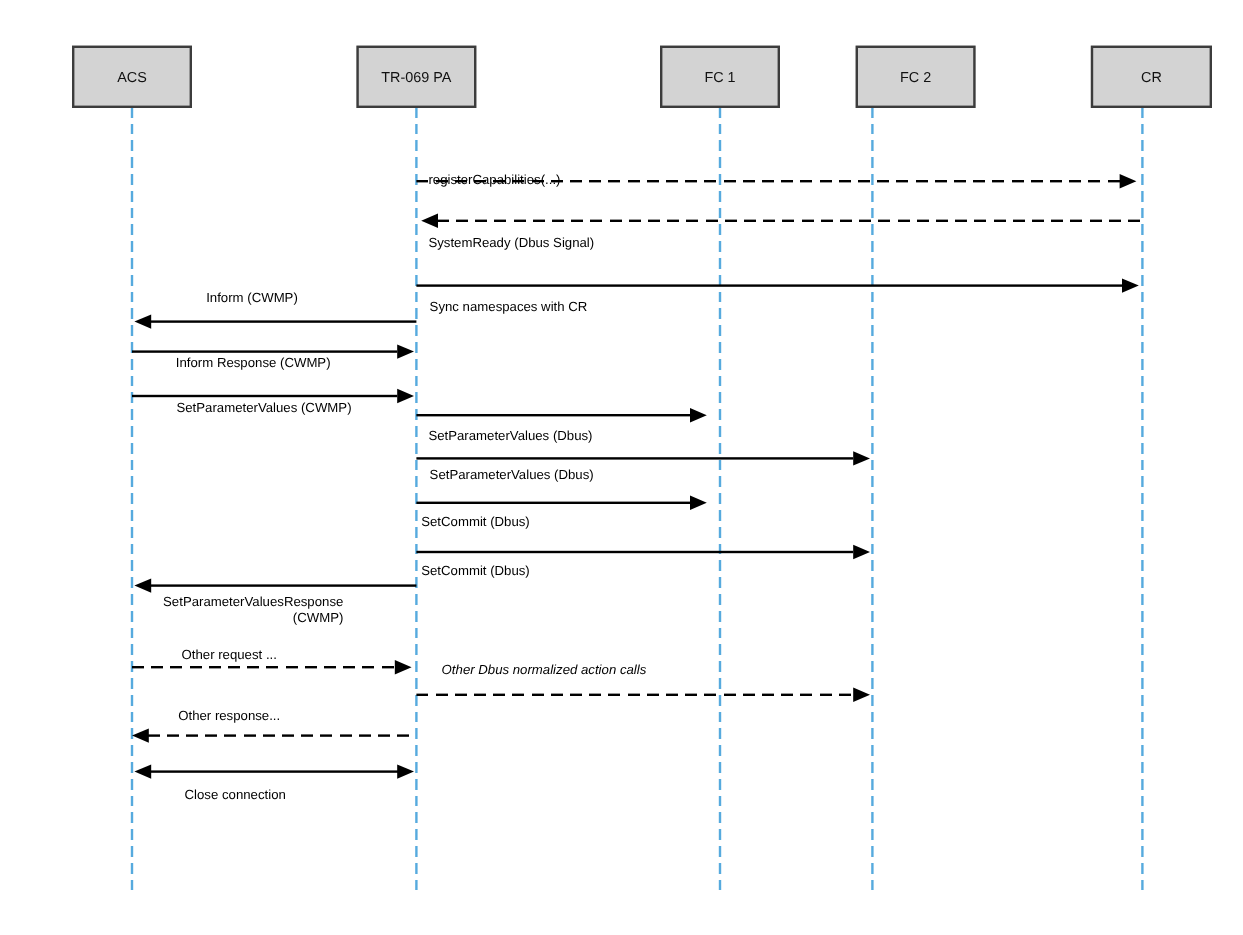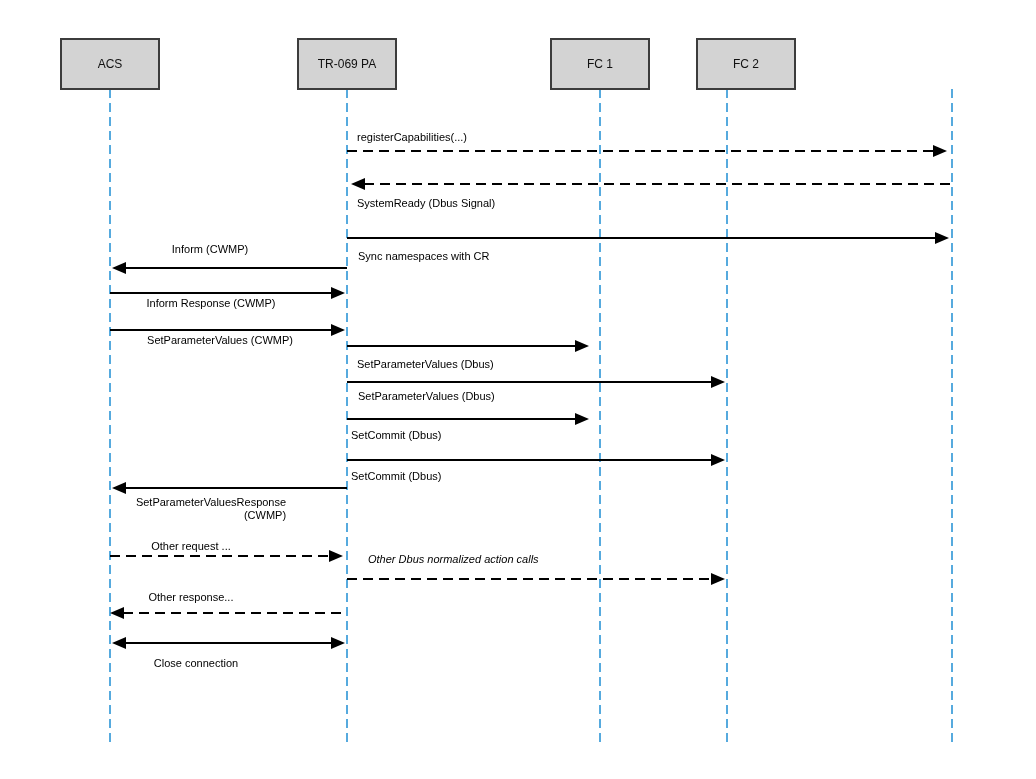--- a/index.html
+++ b/index.html
@@ -51,27 +51,30 @@
 
   <div class="actor" style="left:60px;">
     <span>ACS</span>
   </div>
   <div class="actor" style="left:297px;">
     <span>TR-069 PA</span>
   </div>
   <div class="actor" style="left:550px;text-align:right;">
     <span>FC 1</span>
   </div>
-  <div class="actor" style="left:696px;align-items:center;">
+  <div class="actor" style="left:713px;align-items:center;">
     <span>FC 2</span>
+  </div>
+  <div class="actor" style="left:909px;width:101px;">
+    <span>CR</span>
   </div>
 
   <div class="line dashed" style="left:347px;top:150px;width:590px;"></div>
   <div class="head-r" style="left:933px;top:145px;"></div>
-  <div class="msg-label" style="left:357px;top:131px;">registerCapabilities(...)</div>
+  <div class="msg-label" style="left:357px;top:144px;">registerCapabilities(...)</div>
 
   <div class="head-l" style="left:351px;top:178px;"></div>
   <div class="line dashed" style="left:364px;top:183px;width:589px;"></div>
   <div class="msg-label" style="left:357px;top:197px;">SystemReady (Dbus Signal)</div>
 
   <div class="line" style="left:347px;top:237px;width:588px;"></div>
   <div class="head-r" style="left:935px;top:232px;"></div>
   <div class="msg-label" style="left:358px;top:250px;">Sync namespaces with CR</div>
 
   <div class="head-l" style="left:112px;top:262px;"></div>

